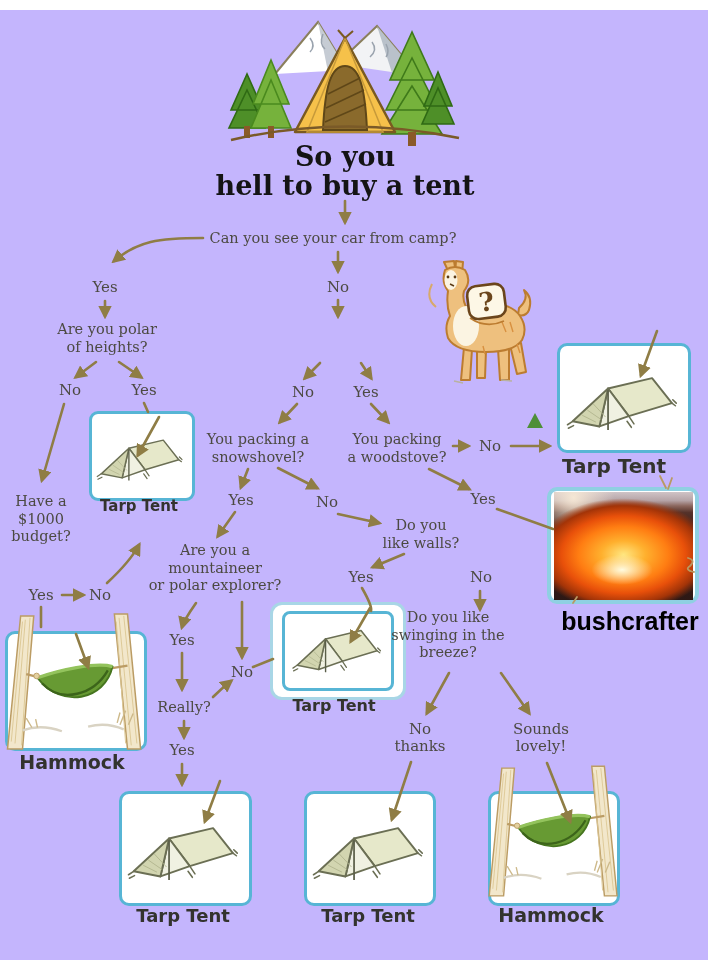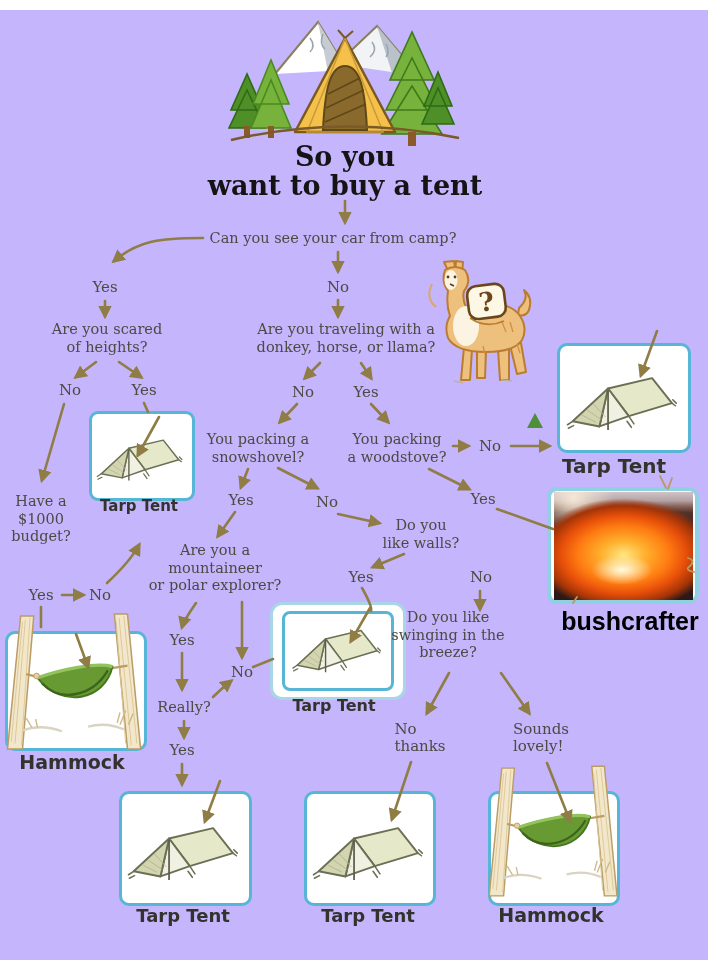--- a/index.html
+++ b/index.html
@@ -2,21 +2,21 @@
 <html><head>
 <meta charset="utf-8">
 <style>
   html,body{margin:0;padding:0;background:#ffffff;}
   #canvas{position:relative;width:708px;height:960px;background:#c4b5fd;overflow:hidden;
           font-family:"DejaVu Serif", serif;margin-top:10px;}
   
   .q{position:absolute;transform:translateX(-50%);color:#4c4a42;font-size:14.5px;line-height:1.22;
      text-align:center;white-space:pre-line;z-index:5;}
   .ans{position:absolute;transform:translateX(-50%);color:#4c4a42;font-size:15px;line-height:1.15;
-     white-space:pre-line;z-index:5;}
+     text-align:center;white-space:pre-line;z-index:5;}
   .nowrap{white-space:nowrap;}
   
   .rbox{position:absolute;background:#ffffff;border:3.5px solid #57b5d5;border-radius:10px;z-index:1;}
   .rbox-inner{position:absolute;border:3px solid #57b5d5;border-radius:8px;background:#ffffff;z-index:1;}
   .rbox-outer{position:absolute;border:3px solid #a8d6e6;border-radius:12px;background:#ffffff;z-index:1;}
   .boxlbl{position:absolute;transform:translateX(-50%);color:#33332e;font-weight:700;
      font-family:"DejaVu Sans", sans-serif;text-align:center;z-index:5;white-space:nowrap;}
   .art{position:absolute;z-index:2;}
   
   .title-line{position:absolute;left:185px;width:320px;text-align:center;color:#141414;
@@ -117,21 +117,21 @@
         <path d="M120,26 l-7,-8 m7,8 l8,-7" stroke="#7a5a20" stroke-width="2" fill="none"></path>
         <path d="M6,128 Q118,102 234,126" stroke="#7a5a28" stroke-width="2.5" fill="none"></path>
       </symbol>
     </defs>
   </svg>
 
   <svg class="art" style="left:225px;top:2px" width="240" height="140" viewBox="0 0 240 140">
       <use href="#sym-camp"></use>
     </svg>
   <div class="title-line" style="top:131px;font-size:27px">So you</div>
-  <div class="title-line" style="top:160px;font-size:27px">want to buy a tent</div>
+  <div class="title-line" style="top:160px;font-size:27px">hell to buy a tent</div>
 
   <div class="rbox" style="left:89px;top:401px;width:100px;height:84px;border-width:3px;border-radius:9px"></div>
   <svg class="art" style="left:93px;top:416px" width="92" height="64" viewBox="0 0 130 95">
       <use href="#sym-tent"></use>
     </svg>
   <div class="boxlbl" style="left:139px;top:487px;font-size:15px">Tarp Tent</div>
 
   <div class="rbox" style="left:557px;top:333px;width:128px;height:104px"></div>
   <svg class="art" style="left:562px;top:350px" width="118" height="82" viewBox="0 0 130 95">
       <use href="#sym-tent"></use>
@@ -178,27 +178,25 @@
   <div class="hell-back"></div>
   <div class="hell-photo"></div>
   <div class="meme-text">
     <div>bushcrafter</div>
   </div>
 
   <div class="q nowrap" style="left:333px;top:220px">Can you see your car from camp?</div>
   <div class="ans" style="left:105px;top:269px">Yes</div>
   <div class="ans" style="left:338px;top:269px">No</div>
 
-  <div class="q" style="left:107px;top:311px">Are you scared
+  <div class="q" style="left:107px;top:311px">Are you polar
 of heights?</div>
   <div class="ans" style="left:70px;top:372px">No</div>
   <div class="ans" style="left:144px;top:372px">Yes</div>
 
-  <div class="q" style="left:346px;top:311px">Are you traveling with a
-donkey, horse, or llama?</div>
   <div class="ans" style="left:303px;top:374px">No</div>
   <div class="ans" style="left:366px;top:374px">Yes</div>
 
   <div class="q" style="left:397px;top:421px">You packing
 a woodstove?</div>
   <div class="q" style="left:258px;top:421px">You packing a
 snowshovel?</div>
   <div class="ans" style="left:490px;top:428px">No</div>
   <div class="ans" style="left:483px;top:481px">Yes</div>
 

